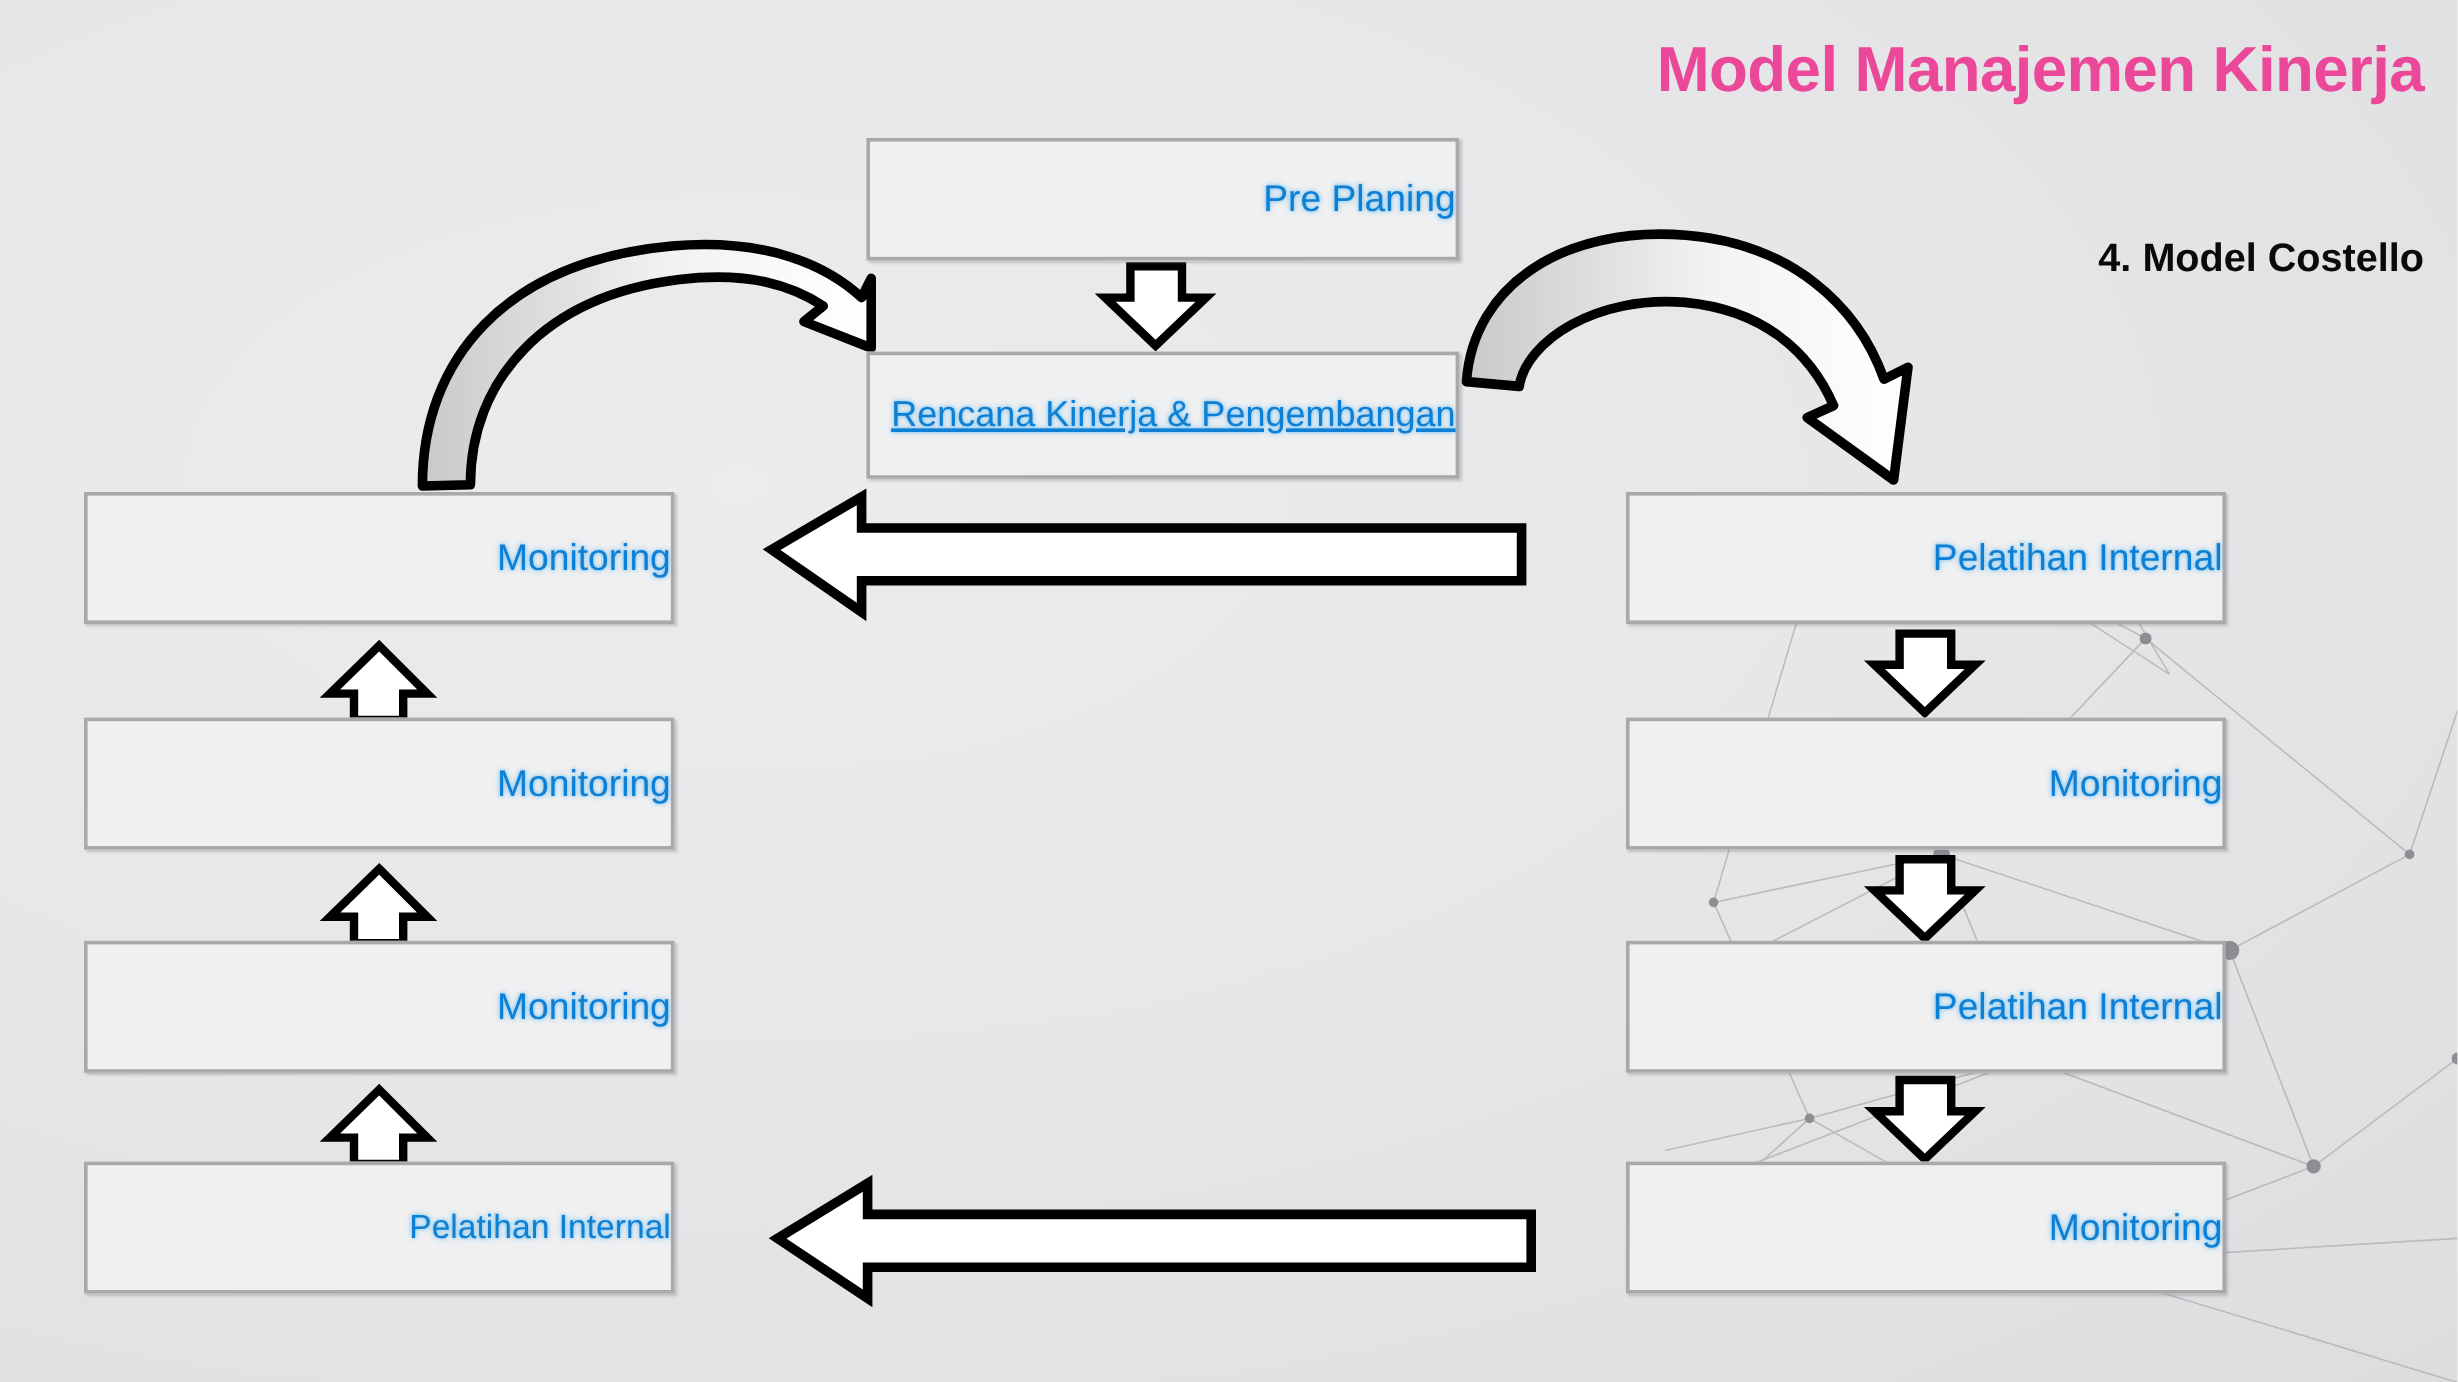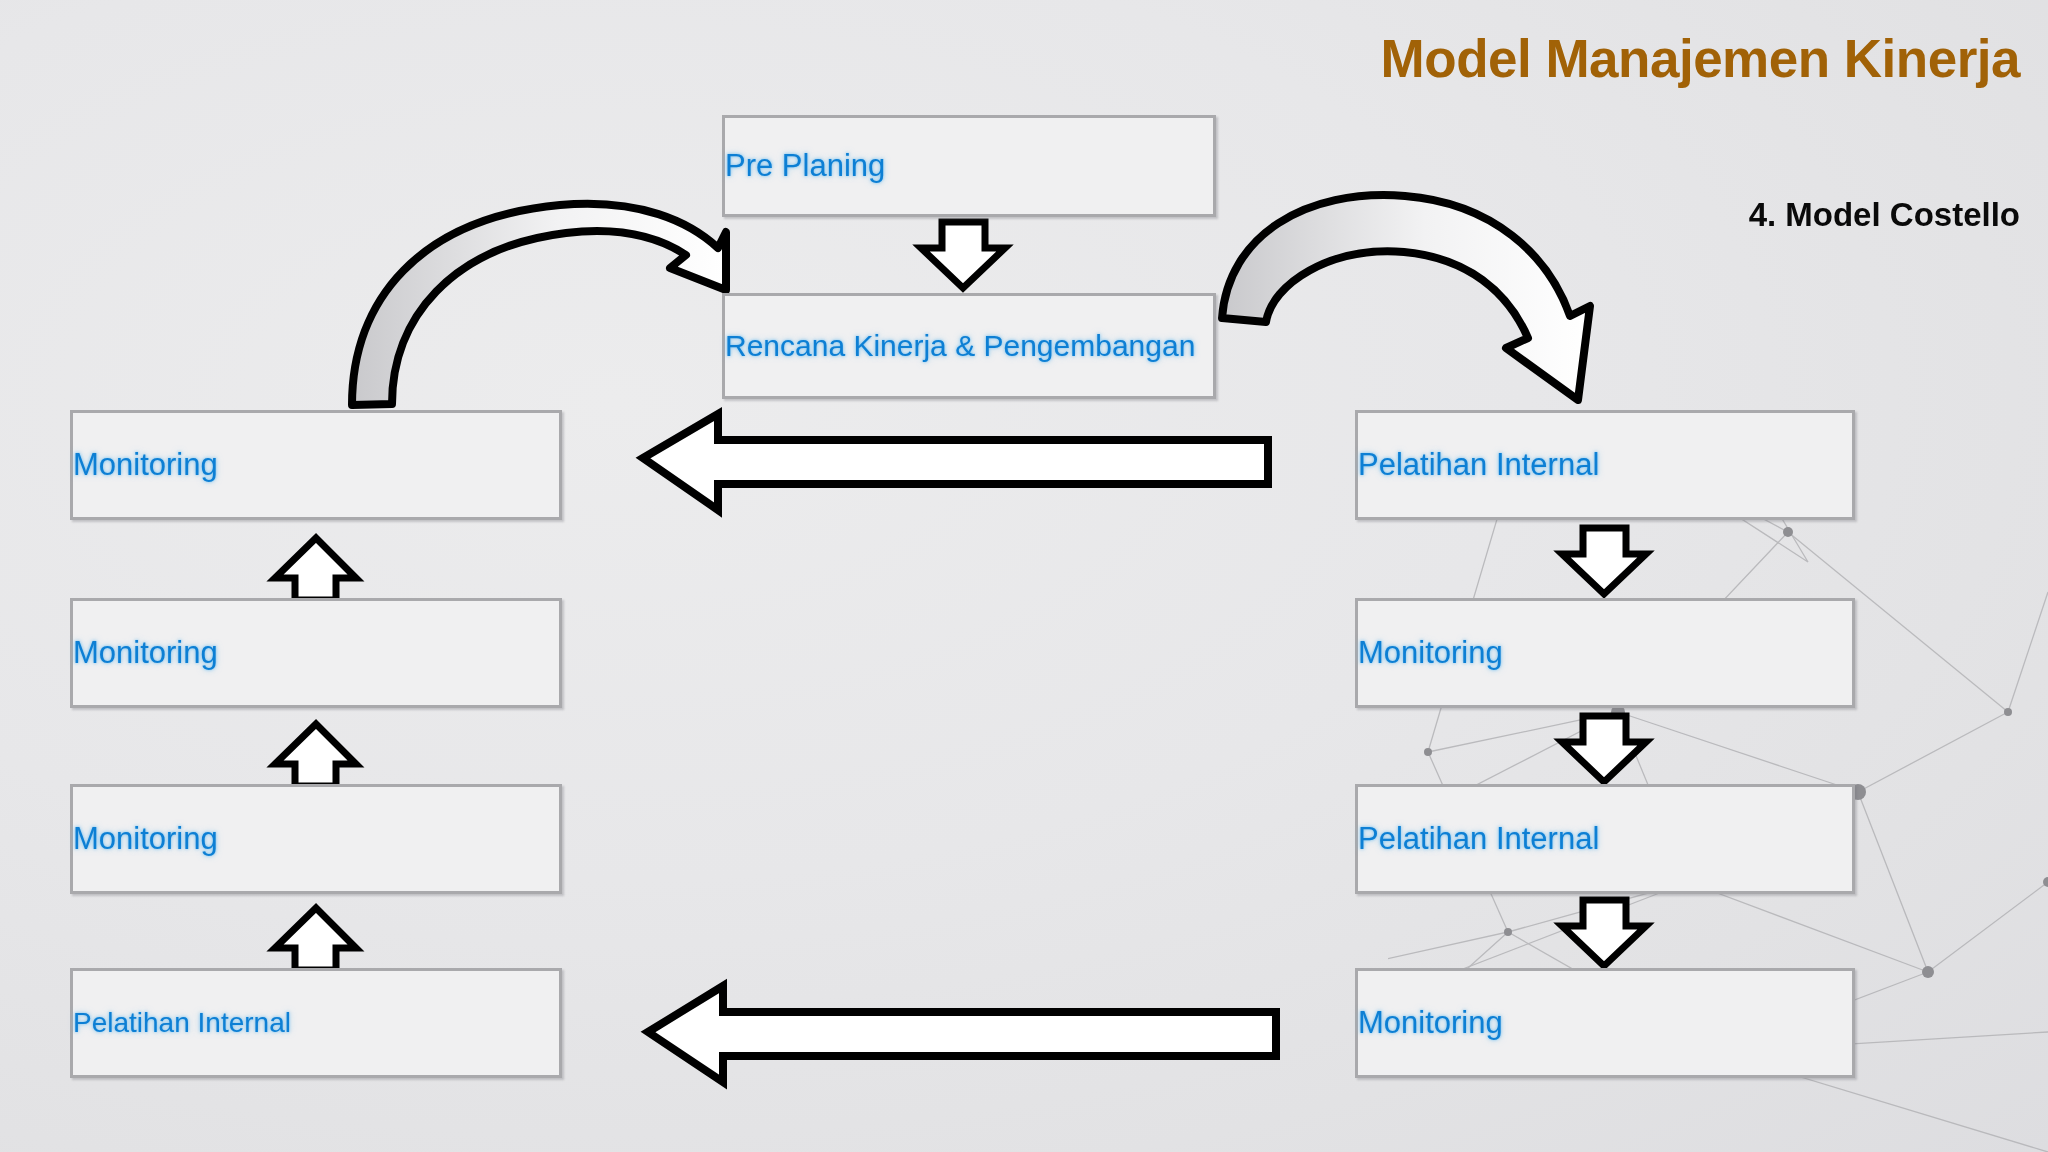--- a/index.html
+++ b/index.html
@@ -13,37 +13,37 @@
 
   
   #network-deco{
     position:absolute; right:0; bottom:0; width:660px; height:740px;
     pointer-events:none;
   }
 
   
   #title-main{
     position:absolute; right:28px; top:28px;
-    font-size:53px; font-weight:bold; color:#a16207;
+    font-size:53px; font-weight:bold; color:#ec4899;
     letter-spacing:-0.5px; white-space:nowrap;
   }
   #title-sub{
     position:absolute; right:28px; top:196px;
     font-size:33px; font-weight:bold; color:#0a0a0a;
     white-space:nowrap;
     text-align:center;
   }
 
   
   .node{
     position:absolute;
     background:#f0f0f1;
     border:3px solid #a9a9ac;
     box-shadow: 2px 2px 2px rgba(120,120,125,0.35);
-    display:flex; align-items:center; justify-content:flex-start;
+    display:flex; align-items:center; justify-content:flex-end;
     text-align:center;
     color:#0d7fd4;
     font-size:31px;
     line-height:1.22;
     text-shadow:
        0 0 3px rgba(110,190,240,0.95),
        0 0 6px rgba(110,190,240,0.55);
   }
   .node.small{ font-size:28px; }
   .node.two-line{ font-size:30px; }
@@ -154,21 +154,21 @@
   </g>
   <g>
     <path d="M1583 900 L1626 900 L1626 926 L1646 926 L1604 966 L1562 926 L1583 926 Z" fill="#ffffff" stroke="#000000" stroke-width="7" stroke-linejoin="miter"></path>
   </g>
 </svg>
 
 <div class="node" style="left:722px; top:115px; width:494px; height:102px;">
   <span>Pre Planing</span>
 </div>
 
-<div class="node two-line" style="left:722px; top:293px; width:494px; height:106px;">
+<div class="node two-line" style="left:722px; top:293px; width:494px; height:106px;text-decoration:underline;">
   <span>Rencana Kinerja &amp; Pengembangan</span>
 </div>
 
 <div class="node" style="left:70px; top:410px; width:492px; height:110px;">
   <span>Monitoring</span>
 </div>
 
 <div class="node" style="left:70px; top:598px; width:492px; height:110px;">
   <span>Monitoring</span>
 </div>

